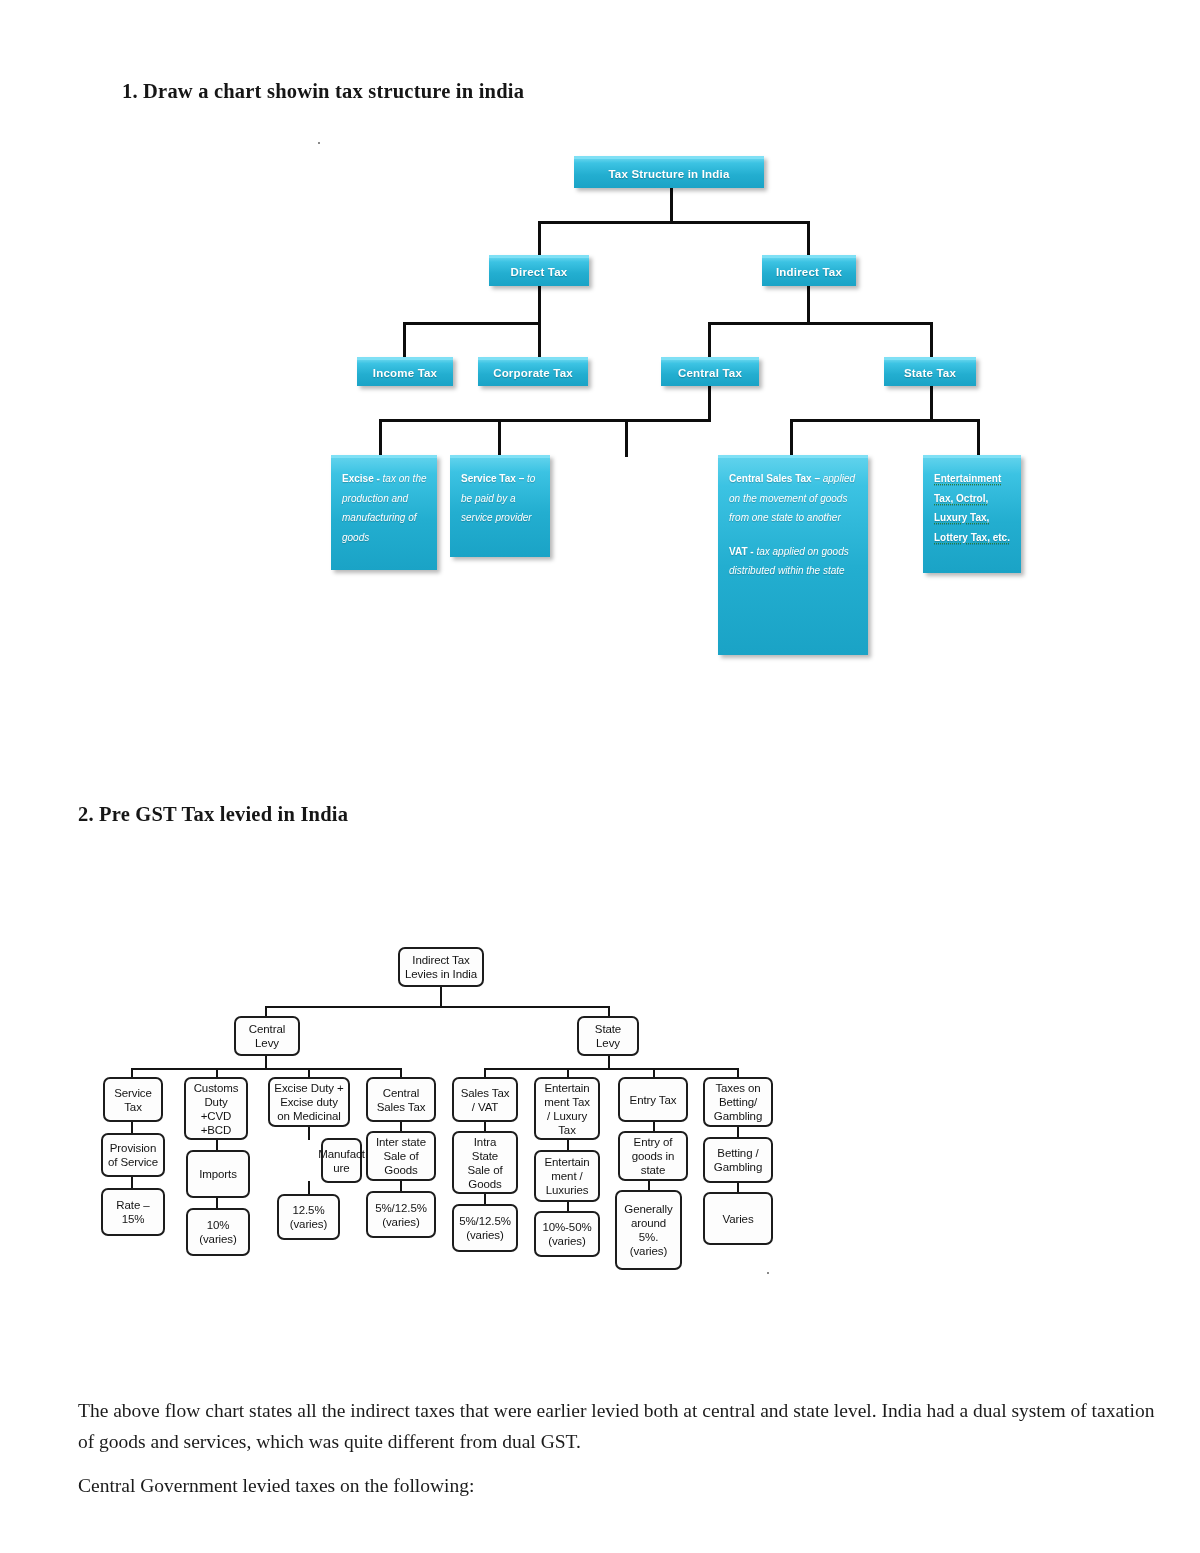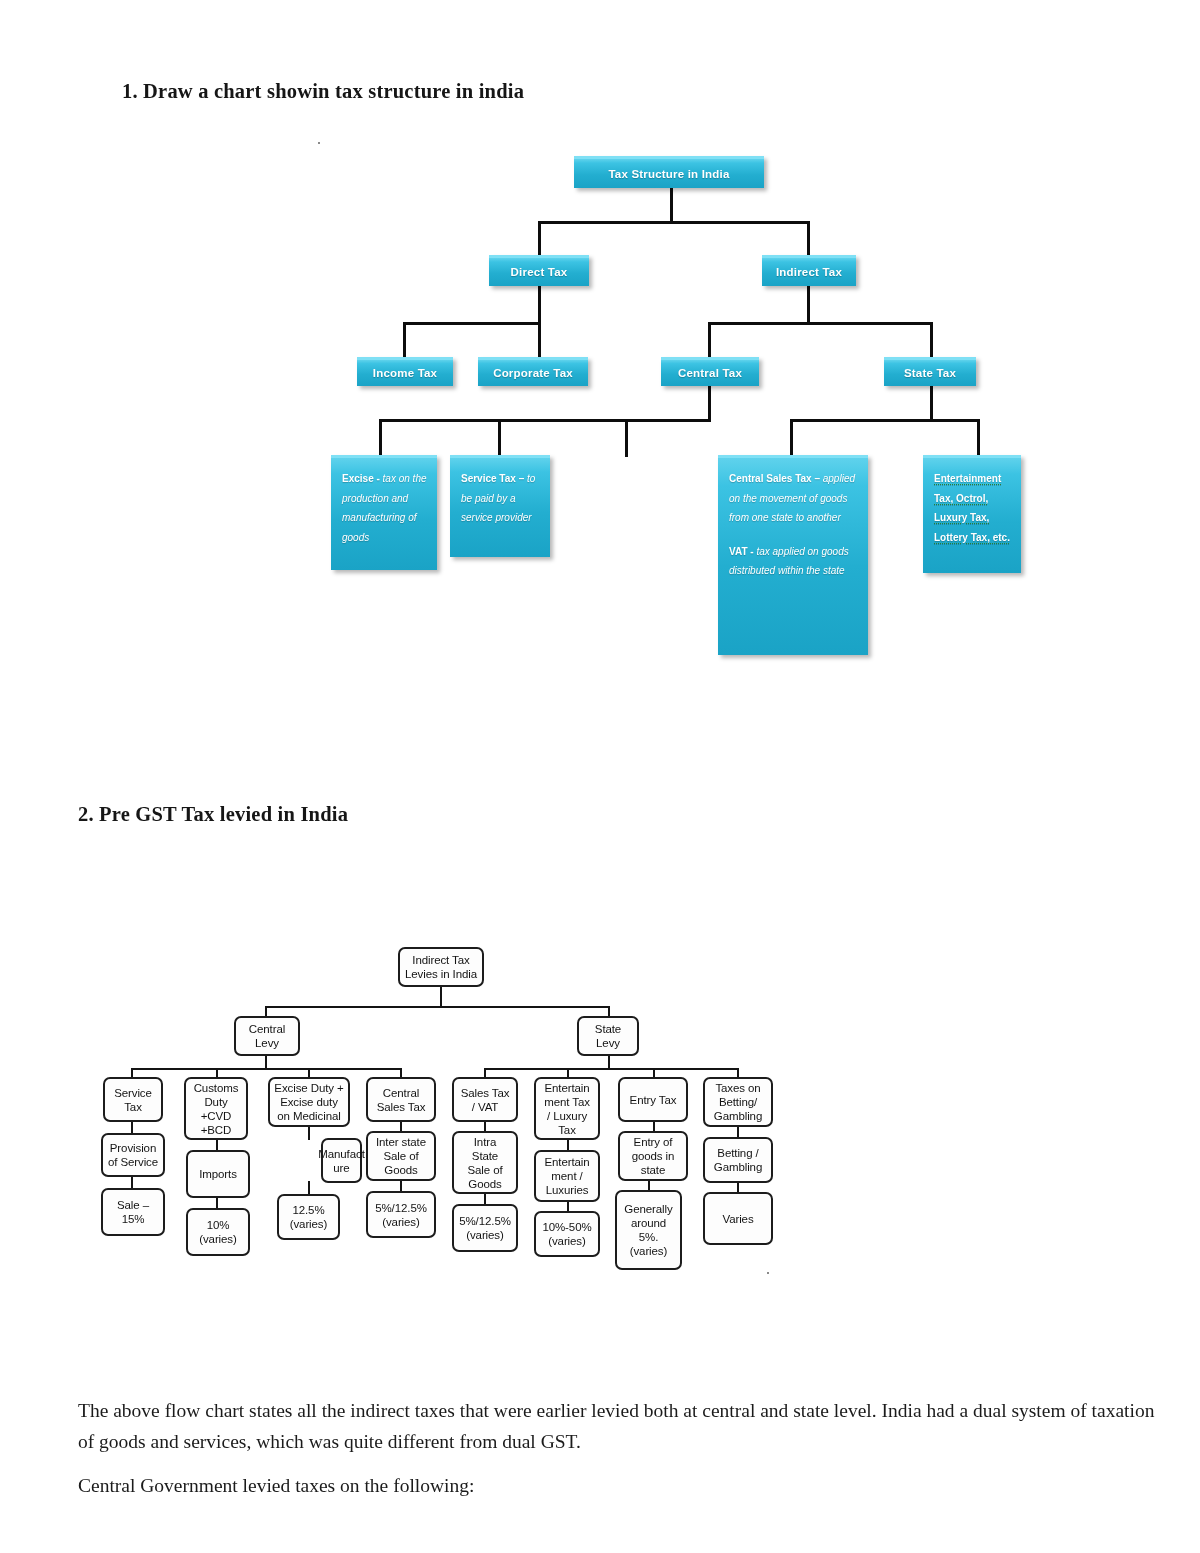--- a/index.html
+++ b/index.html
@@ -246,21 +246,21 @@
     <span>Service</span>
     <span>Tax</span>
   </div>
   <div class="oconn v" style="left:131px; top:1120px; height:15px;"></div>
   <div class="obox" style="left:101px; top:1133px; width:64px; height:44px; flex-direction:column;">
     <span>Provision</span>
     <span>of Service</span>
   </div>
   <div class="oconn v" style="left:131px; top:1175px; height:15px;"></div>
   <div class="obox" style="left:101px; top:1188px; width:64px; height:48px; flex-direction:column;">
-    <span>Sale –</span>
+    <span>Rate –</span>
     <span>15%</span>
   </div>
 
   <div class="obox" style="left:184px; top:1077px; width:64px; height:63px; flex-direction:column;">
     <span>Customs</span>
     <span>Duty</span>
     <span>+CVD</span>
     <span>+BCD</span>
   </div>
   <div class="oconn v" style="left:216px; top:1138px; height:14px;"></div>

